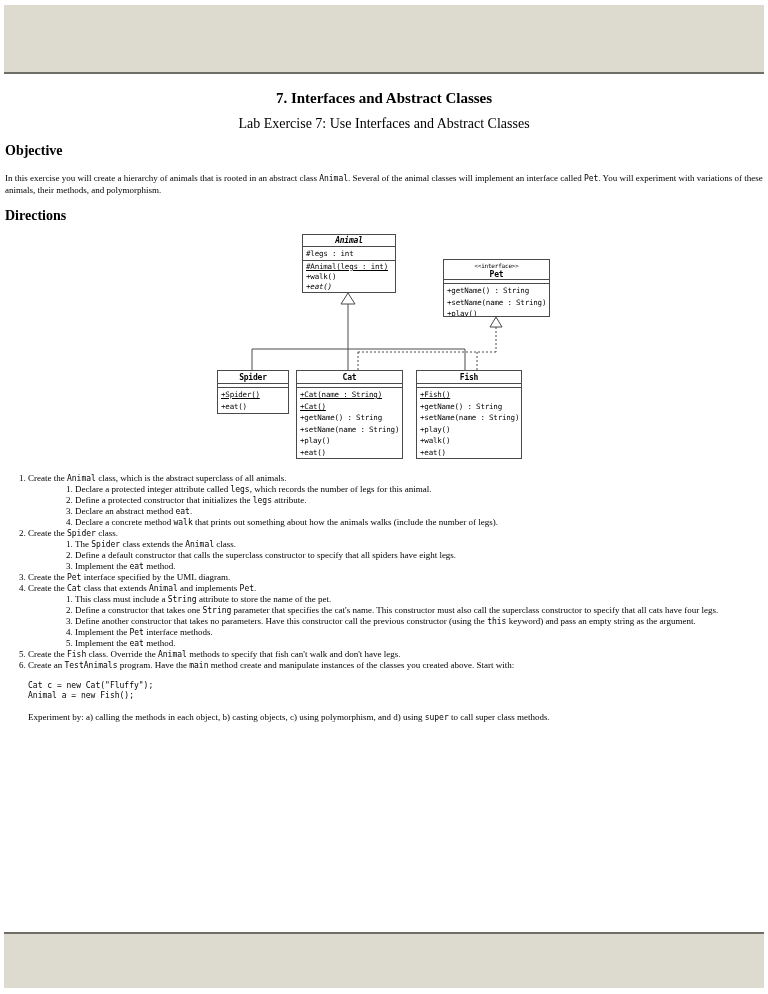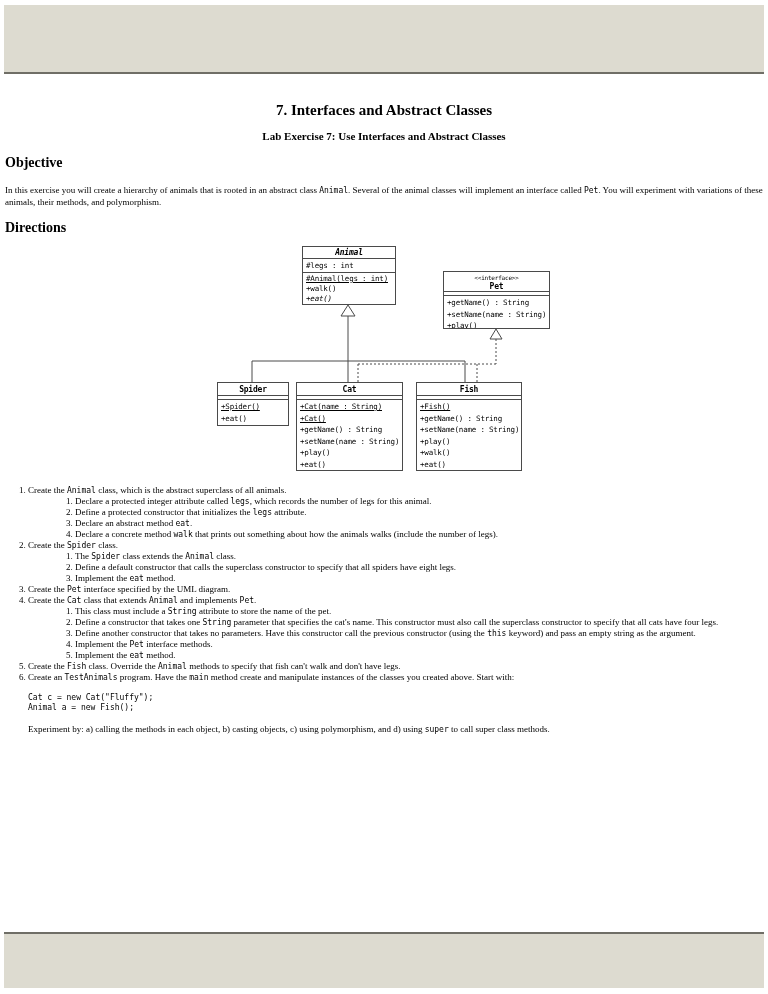--- a/index.html
+++ b/index.html
@@ -17,26 +17,26 @@
     margin:5px 4px 0 4px; height:69px;
     background:var(--band-fill);
     border-bottom:2px solid var(--band-line);
   }
   .band-bottom {
     position:absolute; left:4px; right:4px; top:932px; height:56px;
     background:var(--band-fill);
     border-top:2px solid var(--band-line);
   }
   h1.title {
-    margin-top:28px; text-align:center;
+    margin-top:16px; text-align:center;
     font-size:15px; line-height:17px; font-weight:bold;
   }
   h2.subtitle {
     margin-top:10px; text-align:center;
-    font-size:11px; line-height:14px; font-weight:bold;
+    font-size:14px; line-height:14px; font-weight:normal;
   }
   h3.section {
     margin:13px 0 0 5px; font-size:14px; line-height:13px; font-weight:bold;
   }
   p.body-text {
     margin:16px 5px 0 5px; font-size:9px; line-height:11.5px;
   }
   code.c, .code-block {
     font-family:"DejaVu Sans Mono", monospace; font-size:8px;
   }

